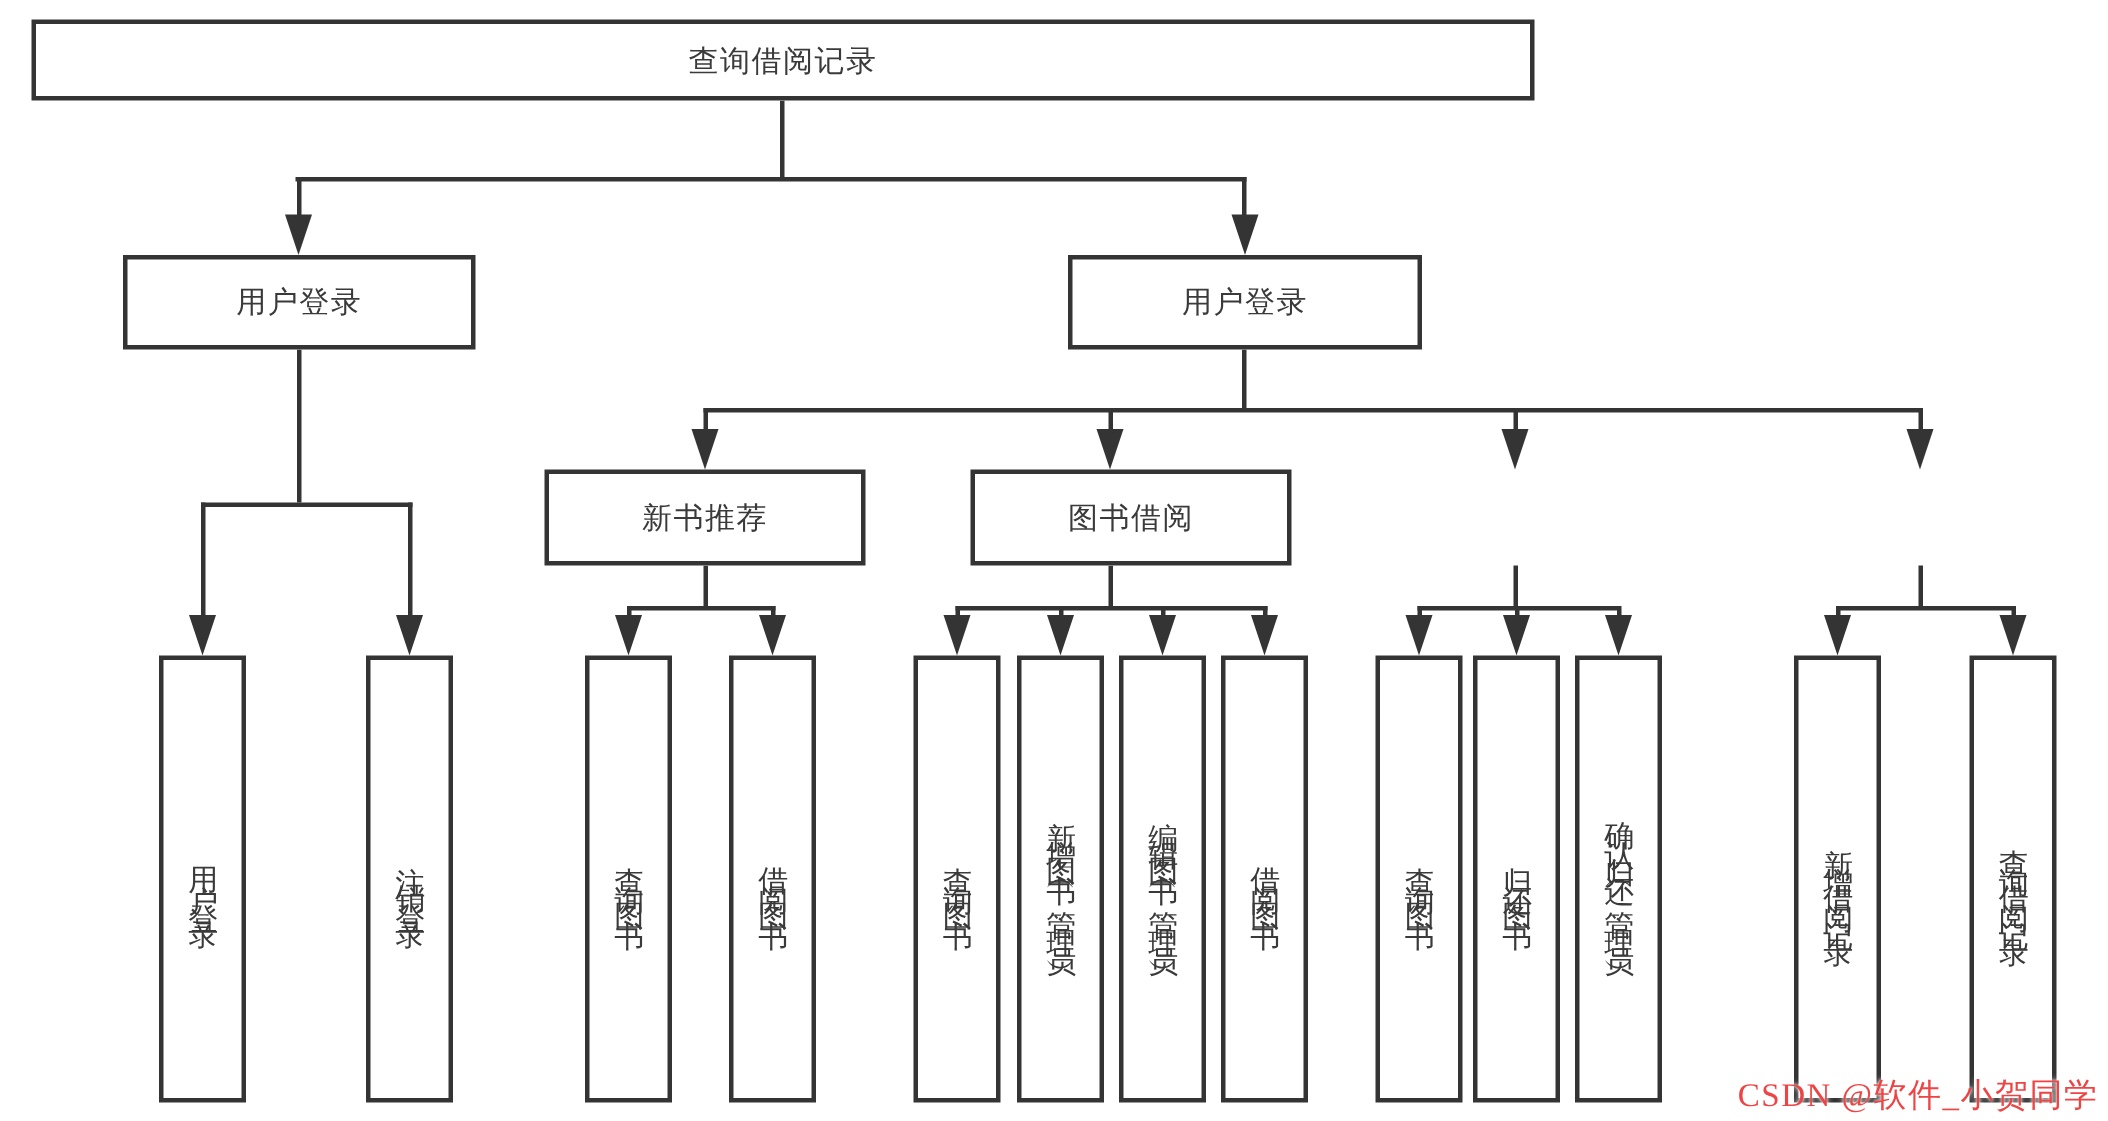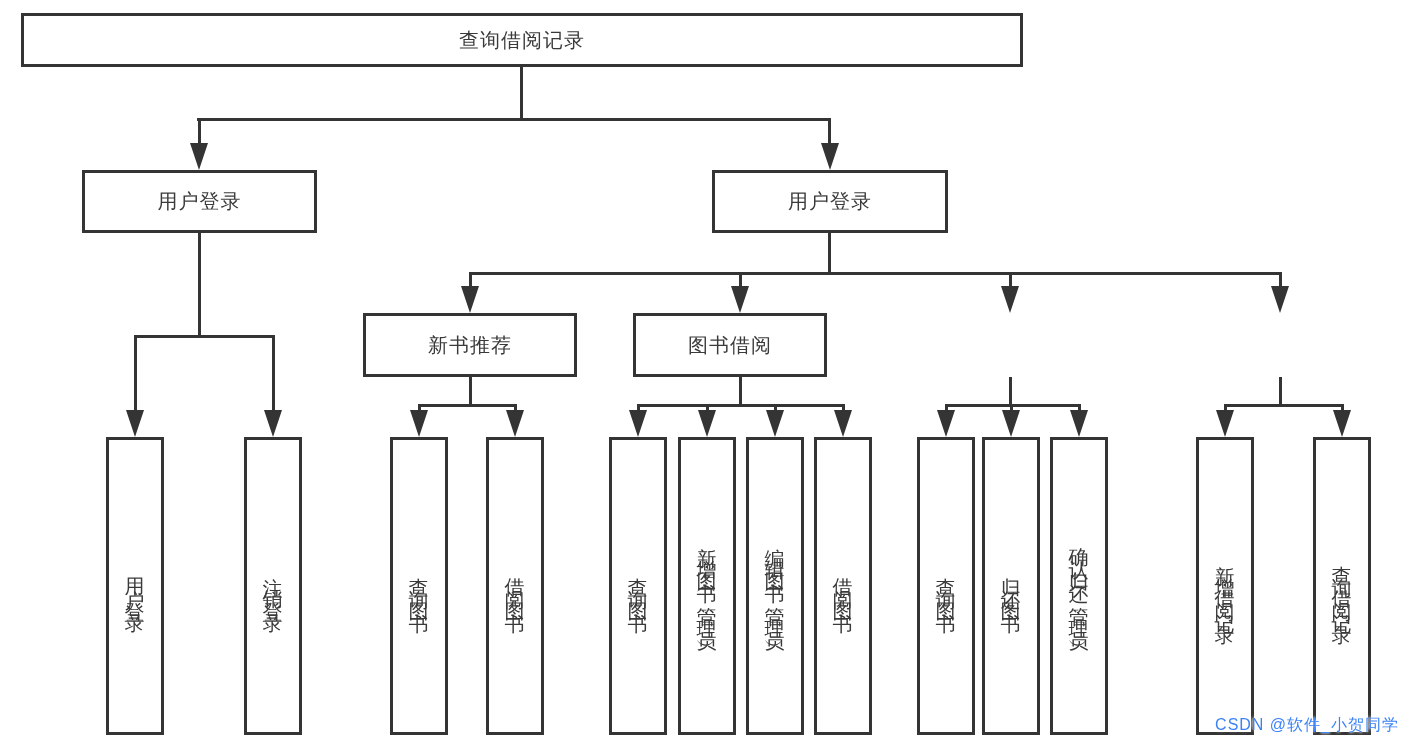--- a/index.html
+++ b/index.html
@@ -23,22 +23,23 @@
   .hline,.vline{position:absolute;background:#343434;z-index:1;}
   .hline{height:3px;}
   .vline{width:3px;}
   .arrow{
     position:absolute;width:0;height:0;z-index:1;
     border-left:9px solid transparent;border-right:9px solid transparent;
     border-top:27px solid #343434;
   }
   .watermark{
     position:absolute;right:6px;top:715px;z-index:5;
-    font-size:16px;color:#3b82f6;letter-spacing:1px;
+    font-size:22px;color:#ef4444;letter-spacing:1px;
     text-shadow:0 0 2px #ffffff,0 0 4px #ffffff;
+    font-family:Liberation Serif, serif;
   }
 </style>
 </head>
 <body>
 
 <div class="canvas">
 
   <div class="node root">
     <span>查询借阅记录</span>
   </div>
@@ -71,21 +72,21 @@
   <div class="vline" style="left:739px;top:272px;height:18px;"></div>
   <div class="arrow" style="left:731px;top:286px;"></div>
   <div class="vline" style="left:1009px;top:272px;height:18px;"></div>
   <div class="arrow" style="left:1001px;top:286px;"></div>
   <div class="vline" style="left:1279px;top:272px;height:18px;"></div>
   <div class="arrow" style="left:1271px;top:286px;"></div>
 
   <div class="node l3" style="left:363px;width:214px;">
     <span>新书推荐</span>
   </div>
-  <div class="node l3" style="left:633px;width:194px;">
+  <div class="node l3" style="left:647px;width:214px;">
     <span>图书借阅</span>
   </div>
 
   <div class="vline" style="left:469px;top:377px;height:29px;"></div>
   <div class="hline" style="left:418px;top:404px;width:99px;"></div>
   <div class="vline" style="left:418px;top:404px;height:10px;"></div>
   <div class="arrow" style="left:410px;top:410px;"></div>
   <div class="vline" style="left:514px;top:404px;height:10px;"></div>
   <div class="arrow" style="left:506px;top:410px;"></div>
 

